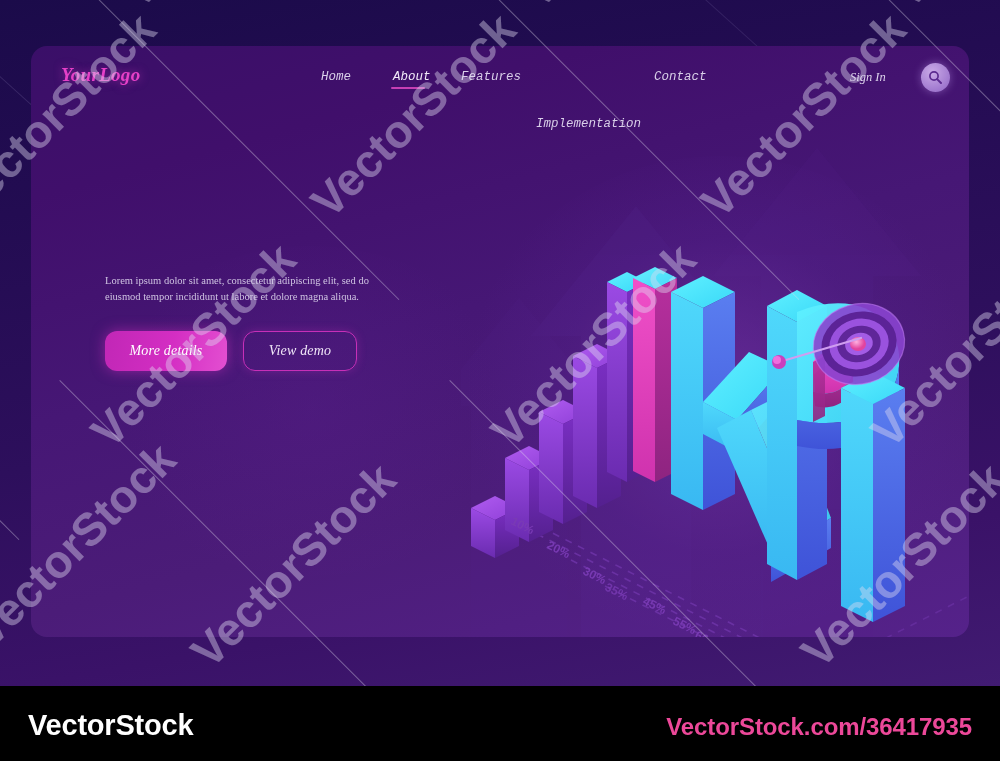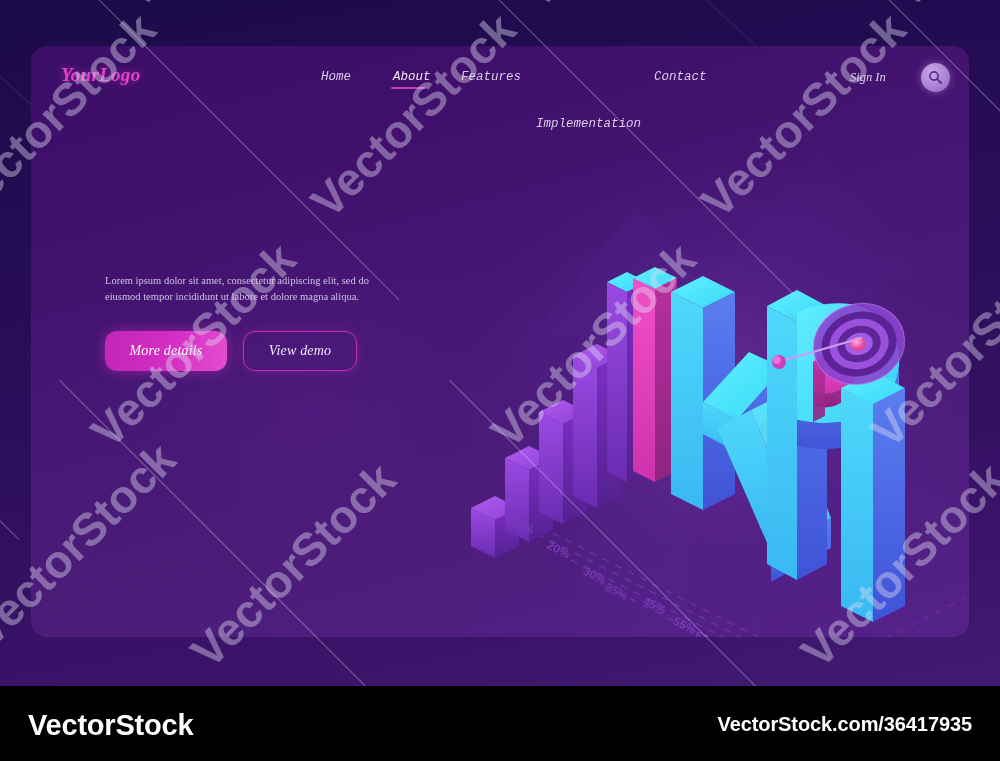--- a/index.html
+++ b/index.html
@@ -110,21 +110,21 @@
   .wm {
     position:absolute; color:rgba(225,220,240,.42);
     font-family:"Liberation Sans", sans-serif; font-weight:bold;
     transform-origin:0 0; white-space:nowrap; pointer-events:none;
   }
   .wmline { position:absolute; background:rgba(225,220,240,.38); height:1px; transform-origin:0 0; pointer-events:none; }
 
   
   #footer { position:absolute; left:0; top:686px; width:1000px; height:75px; background:#000; }
   #fl { position:absolute; left:28px; top:23px; font-size:29px; font-weight:bold; color:#fff; letter-spacing:-.2px; }
-  #fr { position:absolute; right:28px; top:27px; font-size:20px; font-weight:bold; color:#ffffff; letter-spacing:-.1px; }
+  #fr { position:absolute; right:28px; top:27px; font-size:24px; font-weight:bold; color:#ec4899; letter-spacing:-.1px; }
 </style>
 </head>
 <body>
 
 <div id="stage">
 
   <div id="artboard">
 
     <div class="streak" style="left:-40px;top:40px;width:300px;transform:rotate(42deg);opacity:.5;"></div>
     <div class="streak" style="left:640px;top:-60px;width:340px;transform:rotate(42deg);opacity:.4;"></div>

